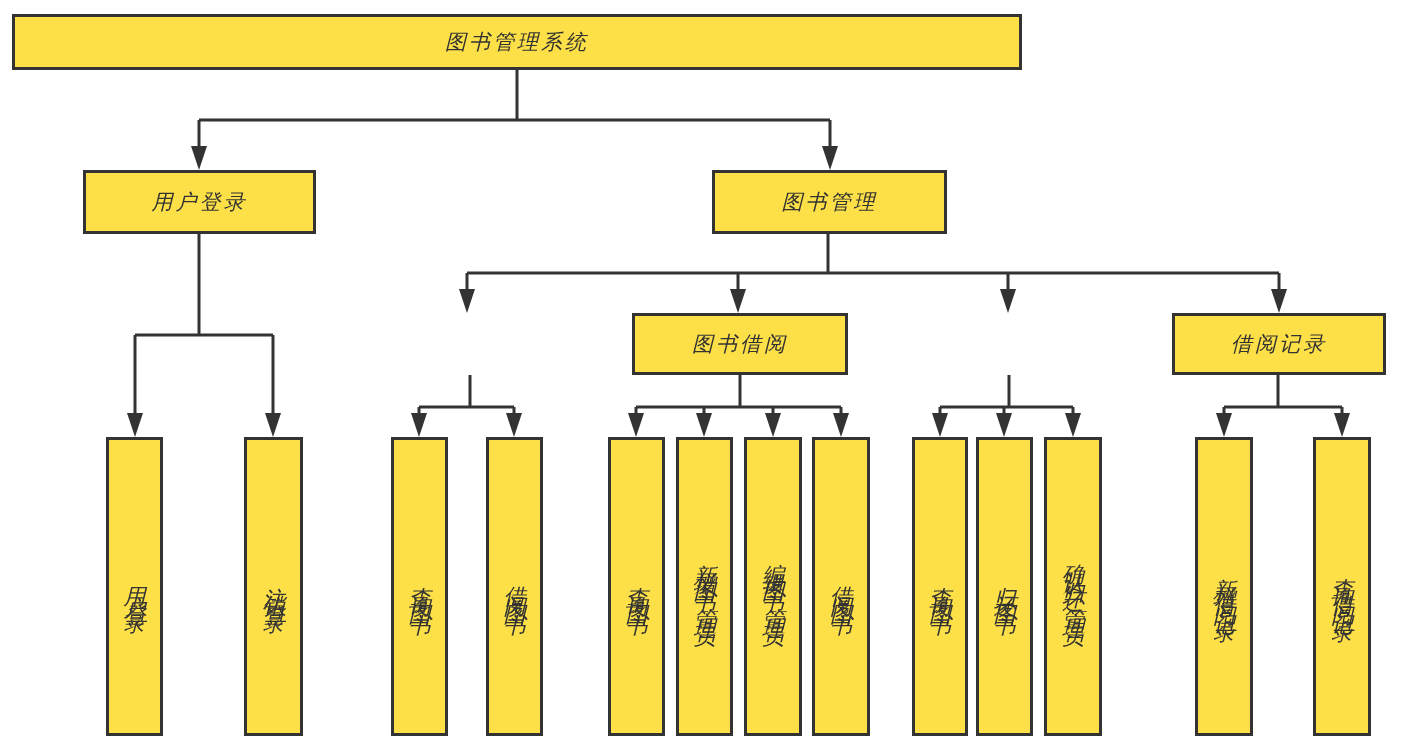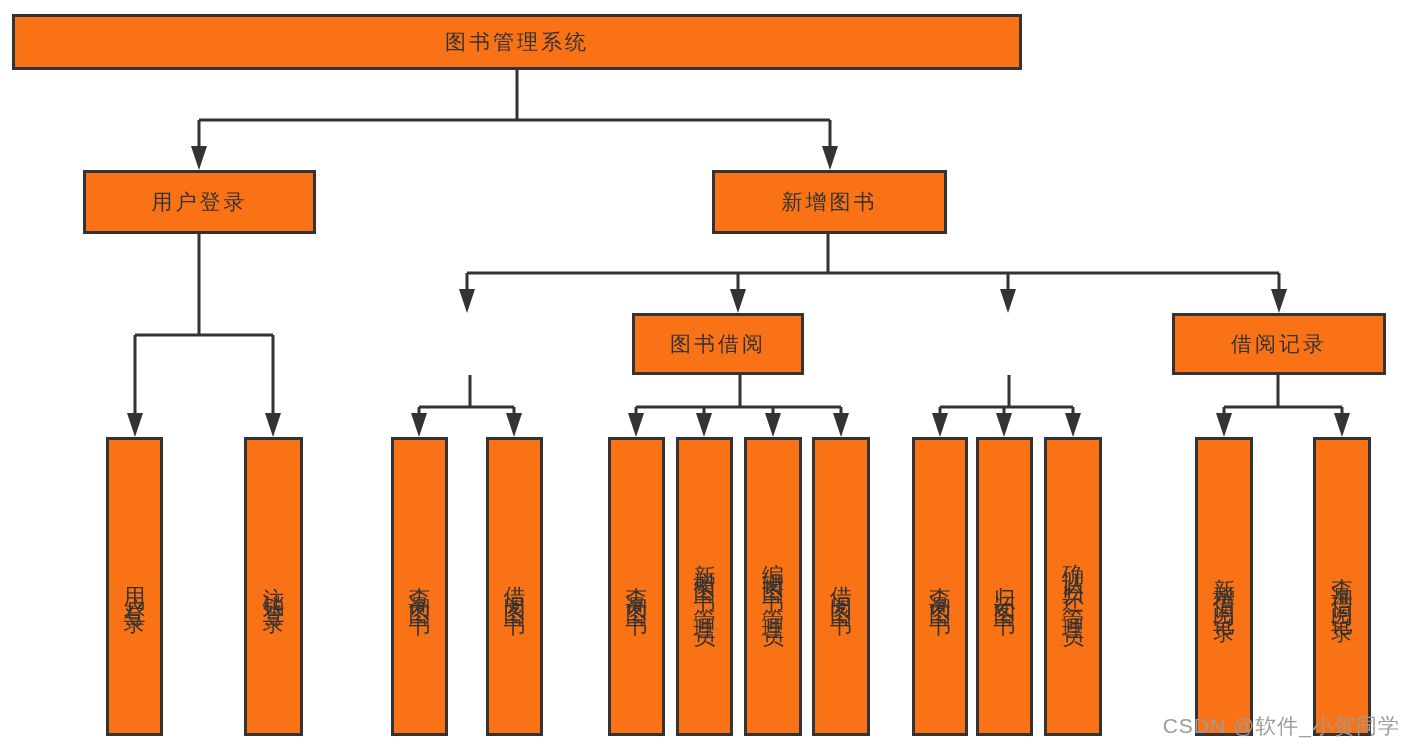--- a/index.html
+++ b/index.html
@@ -17,27 +17,28 @@
     font-family:"Liberation Sans","DejaVu Sans",sans-serif;
     color:var(--txt);
   }
   .connectors{position:absolute;left:0;top:0;}
   .connectors path{stroke:var(--line);stroke-width:3;fill:none;}
   .connectors polygon{fill:var(--line);stroke:none;}
   .box{
     position:absolute;
     box-sizing:border-box;
     border:3px solid var(--line);
-    background:#f97316;
+    background:#fde047;
     display:flex;
     align-items:center;
     justify-content:center;
     font-size:21px;
     letter-spacing:3px;
     white-space:nowrap;
+    font-style:italic;
   }
   .box.v{
     writing-mode:vertical-rl;
     text-orientation:mixed;
     font-size:22px;
     letter-spacing:9px;
     line-height:1;
   }
   .watermark{
     position:absolute;
@@ -86,37 +87,36 @@
     <polygon points="1065,413 1081,413 1073,437"></polygon>
 
     <path d="M1278 375 V407 M1224 407 H1342 M1224 407 V415 M1342 407 V415"></path>
     <polygon points="1216,413 1232,413 1224,437"></polygon>
     <polygon points="1334,413 1350,413 1342,437"></polygon>
   </svg>
 
   <div class="box" style="left:12px;top:14px;width:1010px;height:56px">图书管理系统</div>
 
   <div class="box" style="left:83px;top:170px;width:233px;height:64px">用户登录</div>
-  <div class="box" style="left:712px;top:170px;width:235px;height:64px">新增图书</div>
+  <div class="box" style="left:712px;top:170px;width:235px;height:64px">图书管理</div>
 
-  <div class="box" style="left:632px;top:313px;width:172px;height:62px">图书借阅</div>
+  <div class="box" style="left:632px;top:313px;width:216px;height:62px">图书借阅</div>
   <div class="box" style="left:1172px;top:313px;width:214px;height:62px">借阅记录</div>
 
   <div class="box v" style="left:106px;top:437px;width:57px;height:299px">用户登录</div>
   <div class="box v" style="left:244px;top:437px;width:59px;height:299px">注销登录</div>
 
   <div class="box v" style="left:391px;top:437px;width:57px;height:299px">查询图书</div>
   <div class="box v" style="left:486px;top:437px;width:57px;height:299px">借阅图书</div>
 
   <div class="box v" style="left:608px;top:437px;width:57px;height:299px">查询图书</div>
   <div class="box v" style="left:676px;top:437px;width:57px;height:299px">新增图书（管理员）</div>
   <div class="box v" style="left:744px;top:437px;width:58px;height:299px">编辑图书（管理员）</div>
   <div class="box v" style="left:812px;top:437px;width:58px;height:299px">借阅图书</div>
 
   <div class="box v" style="left:912px;top:437px;width:56px;height:299px">查询图书</div>
   <div class="box v" style="left:976px;top:437px;width:57px;height:299px">归还图书</div>
   <div class="box v" style="left:1044px;top:437px;width:58px;height:299px">确认归还（管理员）</div>
 
   <div class="box v" style="left:1195px;top:437px;width:58px;height:299px">新增借阅记录</div>
   <div class="box v" style="left:1313px;top:437px;width:58px;height:299px">查询借阅记录</div>
 
-  <div class="watermark">CSDN @软件_小贺同学</div>
 </div>
 
 </body></html>

